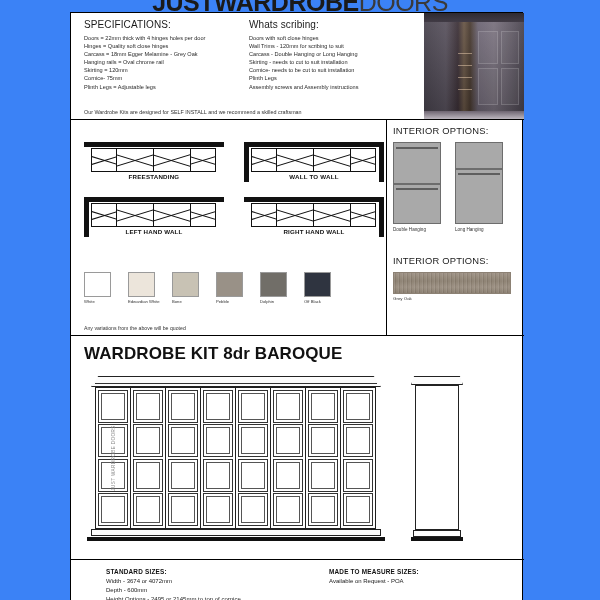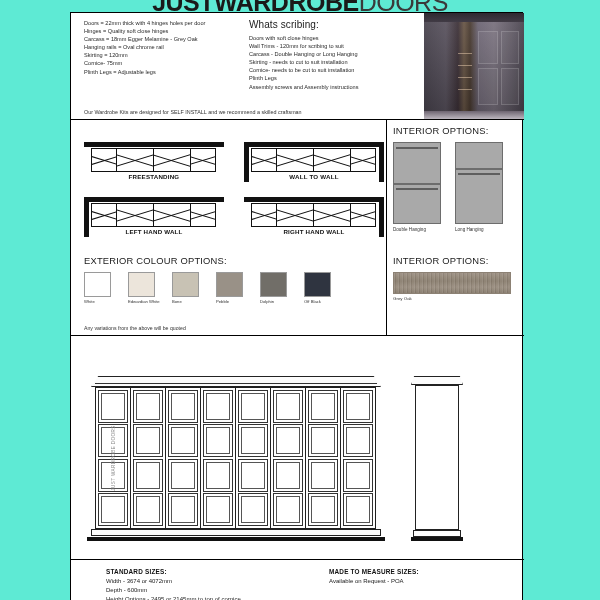--- a/index.html
+++ b/index.html
@@ -6,21 +6,21 @@
   html, body {
     margin: 0; padding: 0;
     width: 600px; height: 600px;
     background: #ffffff;
     font-family: "Liberation Sans", sans-serif;
     overflow: hidden;
   }
   #page {
     position: relative;
     width: 600px; height: 600px;
-    background: #5eead4;
+    background: #3b82f6;
   }
 
   
   .logo-band {
     position: absolute; left: 0; top: -10px; width: 600px; height: 24px;
     text-align: center; overflow: hidden;
   }
   .logo-text {
     font-size: 25px; font-weight: bold; letter-spacing: -0.5px;
     color: #1a1a1a; line-height: 24px; white-space: nowrap;
@@ -244,20 +244,21 @@
     <span class="logo-text">
       <span>JUSTWARDROBE</span><span class="logo-light">DOORS</span>
     </span>
   </div>
 
   <div class="sheet">
 
     <div class="info-block">
 
       <div class="spec-col">
+        <div class="col-head">SPECIFICATIONS:</div>
         <div class="col-line">Doors = 22mm thick with 4 hinges holes per door</div>
         <div class="col-line">Hinges = Quality soft close hinges</div>
         <div class="col-line">Carcass = 18mm Egger Melamine - Grey Oak</div>
         <div class="col-line">Hanging rails = Oval chrome rail</div>
         <div class="col-line">Skirting = 120mm</div>
         <div class="col-line">Cornice- 75mm</div>
         <div class="col-line">Plinth Legs = Adjustable legs</div>
       </div>
 
       <div class="inc-col">
@@ -355,21 +356,20 @@
         </div>
         <div class="int-cap" style="left:0px; top:85px;">Double Hanging</div>
 
         <div class="int-box" style="left:62px; top:0px;">
           <div class="shelf-line" style="top:25px"></div>
           <div class="rail" style="top:30px"></div>
         </div>
         <div class="int-cap" style="left:62px; top:85px;">Long Hanging</div>
       </div>
 
-      <div class="colour-wrap sec-title">EXTERIOR COLOUR OPTIONS:</div>
 
       <div class="swatches">
         <div class="sw" style="left:0px;   background:#ffffff;"></div>
         <div class="sw-cap" style="left:0px;">White</div>
 
         <div class="sw" style="left:44px;  background:#ece5db;"></div>
         <div class="sw-cap" style="left:44px;">Edwardian White</div>
 
         <div class="sw" style="left:88px;  background:#c8c2b4;"></div>
         <div class="sw-cap" style="left:88px;">Bone</div>
@@ -387,20 +387,21 @@
       <div class="interior2-wrap sec-title">INTERIOR OPTIONS:</div>
       <div class="wood-sample"></div>
       <div class="wood-cap">Grey Oak</div>
 
       <div class="variations">Any variations from the above will be quoted</div>
     </div>
 
     <div class="hr" style="top:322px"></div>
 
     <div class="sec3">
+      <div class="kit-title">WARDROBE KIT 8dr BAROQUE</div>
 
       <div class="elevation">
         <div class="cornice">
           <div class="cornice-inner"></div>
         </div>
 
         <div class="doors-row">
           <div class="door">
             <div class="watermark">JUST WARDROBE DOORS</div>
             <div class="panel"></div>

